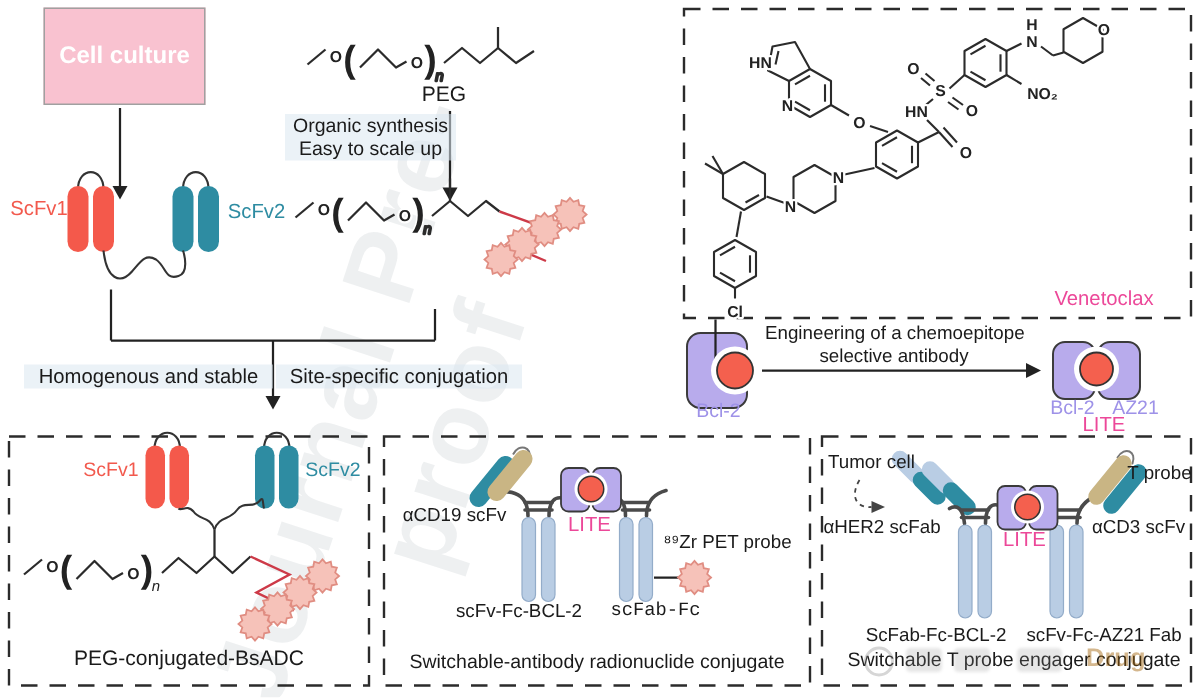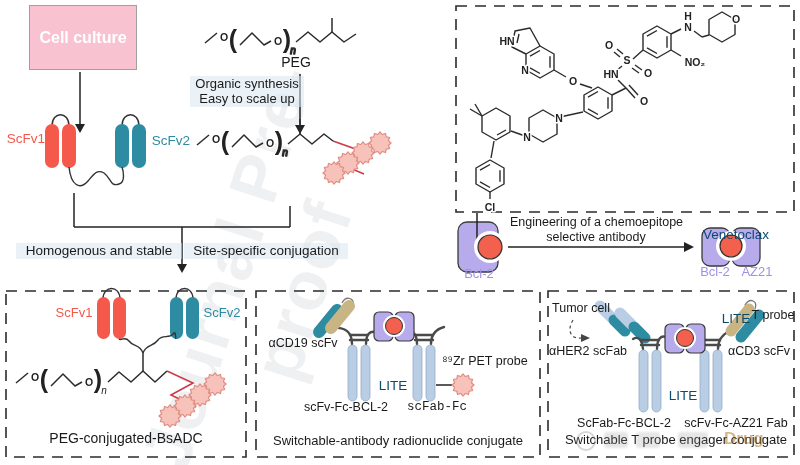--- a/index.html
+++ b/index.html
@@ -1,21 +1,21 @@
 <!DOCTYPE html>
 <html><head>
 <meta charset="utf-8">
 <style>
   html,body{margin:0;padding:0;background:#fff;}
   .canvas{position:relative;width:800px;height:465px;background:#fff;overflow:hidden;
           font-family:"Liberation Sans","DejaVu Sans",sans-serif;}
   svg.art{position:absolute;left:0;top:0;z-index:2;}
   .lbl{position:absolute;white-space:nowrap;color:#1a1a1a;z-index:3;text-align:center;line-height:1.18;}
   .b{font-weight:normal;}
-  .red{color:#0c4a6e;margin-top:36px;}
+  .red{color:#ec4899;}
   .salmon{color:#f2594d;}
   .teal{color:#2e8ca2;}
   .purple{color:#9e92e8;}
   .hl{background:rgba(219,231,240,.55);padding:0 3px;}
   .cellbox{position:absolute;left:29px;top:5px;width:106px;height:63px;background:#f9c2d0;
            border:1px solid #a0a0a0;display:flex;align-items:center;justify-content:center;
            color:#fff;font-weight:bold;font-size:16px;z-index:3;}
   .wm-journal{position:absolute;left:-35px;top:200px;width:600px;text-align:center;
               transform:rotate(-72deg);font-size:68px;font-weight:bold;letter-spacing:2px;
               color:rgba(125,136,148,0.13);z-index:1;pointer-events:none;}

